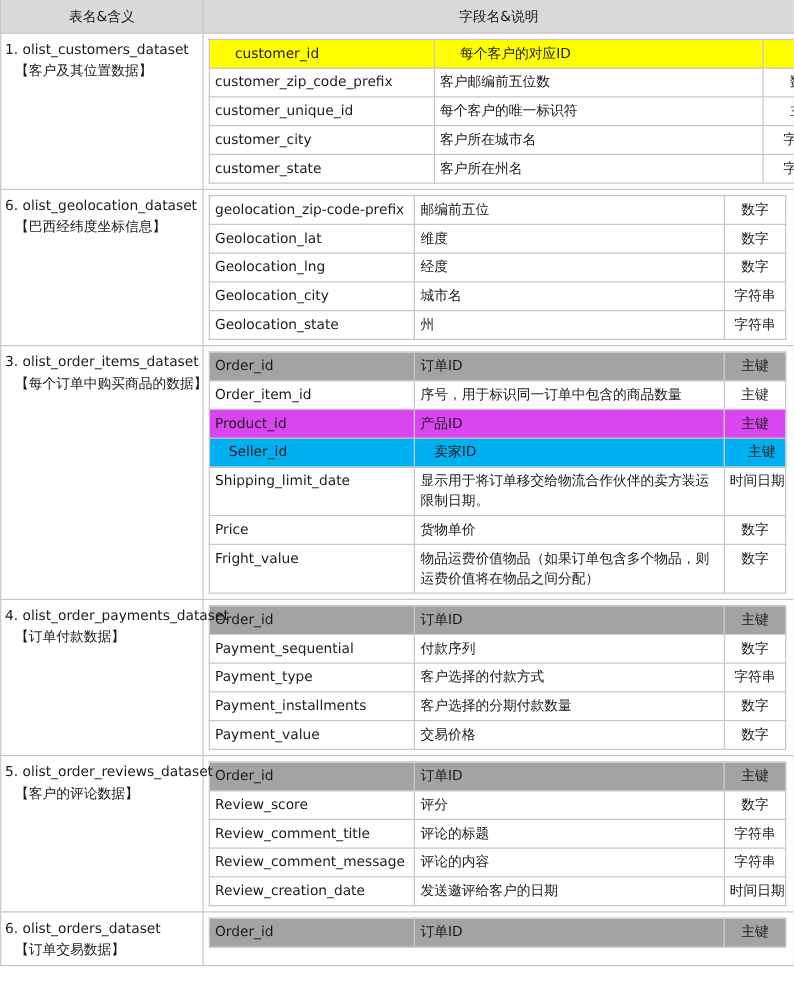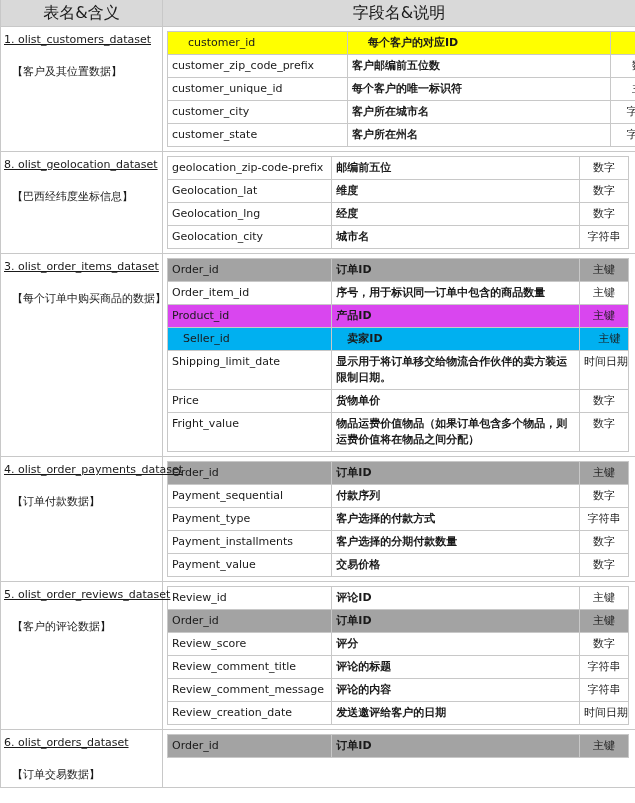--- a/index.html
+++ b/index.html
@@ -4,34 +4,34 @@
 <style>
   html, body { margin: 0; padding: 0; background: #ffffff; }
   body {
     width: 635px; height: 803px; overflow: hidden;
     font-family: "DejaVu Sans", "Liberation Sans", sans-serif;
     font-size: 11px; color: #1a1a1a;
   }
   .outer { border-collapse: collapse; width: 635px; table-layout: fixed; }
   .outer th {
     background: #d9d9d9; font-weight: normal; height: 24px;
-    border: 1px solid #c8c8c8; border-top: none; text-align: center; font-size: 16px;
+    border: 1px solid #c8c8c8; border-top: none; text-align: center; font-size: 11px;
   }
   .outer td { border: 1px solid #c8c8c8; vertical-align: top; padding: 0; }
   .outer td.left { padding: 4px 2px 4px 3px; }
   .outer td.right { padding: 4px 6px 4px 4px; }
-  .tname { line-height: 17px; white-space: nowrap; text-decoration: underline; }
-  .tdesc { line-height: 17px; padding-left: 8px; white-space: nowrap; margin-top: 15px; }
+  .tname { line-height: 17px; white-space: nowrap; }
+  .tdesc { line-height: 17px; padding-left: 8px; white-space: nowrap; }
   .inner { border-collapse: collapse; width: 462px; table-layout: fixed; }
   .inner td {
     border: 1px solid #c8c8c8; padding: 3px 4px; line-height: 16px;
     vertical-align: top; min-height: 16px; font-size: 11px;
   }
   .inner td.c1 { width: 155px; }
-  .inner td.c2 { width: 238px; font-weight: bold; }
+  .inner td.c2 { width: 238px; }
   .inner td.c3 { width: 40px; white-space: nowrap; text-align: center; }
   tr.hl-yellow td { background: #ffff00; padding-left: 20px; }
   tr.hl-green td { background: #a3a3a3; }
   tr.hl-salmon td { background: #d946ef; }
   tr.hl-blue td { background: #00b0f0; padding-left: 15px; }
 </style>
 </head>
 <body>
 
 <table class="outer">
@@ -78,21 +78,21 @@
     <td class="c1">customer_state</td>
     <td class="c2">客户所在州名</td>
     <td class="c3">字符串</td>
   </tr>
             </tbody>
           </table>
     </td>
   </tr>
       <tr>
     <td class="left">
-      <div class="tname">8. olist_geolocation_dataset</div>
+      <div class="tname">6. olist_geolocation_dataset</div>
       <div class="tdesc">【巴西经纬度坐标信息】</div>
     </td>
     <td class="right">
       <table class="inner">
             <tbody>
               <tr>
     <td class="c1">geolocation_zip-code-prefix</td>
     <td class="c2">邮编前五位</td>
     <td class="c3">数字</td>
   </tr>
@@ -102,20 +102,25 @@
     <td class="c3">数字</td>
   </tr>
               <tr>
     <td class="c1">Geolocation_lng</td>
     <td class="c2">经度</td>
     <td class="c3">数字</td>
   </tr>
               <tr>
     <td class="c1">Geolocation_city</td>
     <td class="c2">城市名</td>
+    <td class="c3">字符串</td>
+  </tr>
+              <tr>
+    <td class="c1">Geolocation_state</td>
+    <td class="c2">州</td>
     <td class="c3">字符串</td>
   </tr>
             </tbody>
           </table>
     </td>
   </tr>
       <tr>
     <td class="left">
       <div class="tname">3. olist_order_items_dataset</div>
       <div class="tdesc">【每个订单中购买商品的数据】</div>
@@ -200,25 +205,20 @@
     </td>
   </tr>
       <tr>
     <td class="left">
       <div class="tname">5. olist_order_reviews_dataset</div>
       <div class="tdesc">【客户的评论数据】</div>
     </td>
     <td class="right">
       <table class="inner">
             <tbody>
-              <tr>
-    <td class="c1">Review_id</td>
-    <td class="c2">评论ID</td>
-    <td class="c3">主键</td>
-  </tr>
               <tr class="hl-green">
     <td class="c1">Order_id</td>
     <td class="c2">订单ID</td>
     <td class="c3">主键</td>
   </tr>
               <tr>
     <td class="c1">Review_score</td>
     <td class="c2">评分</td>
     <td class="c3">数字</td>
   </tr>

